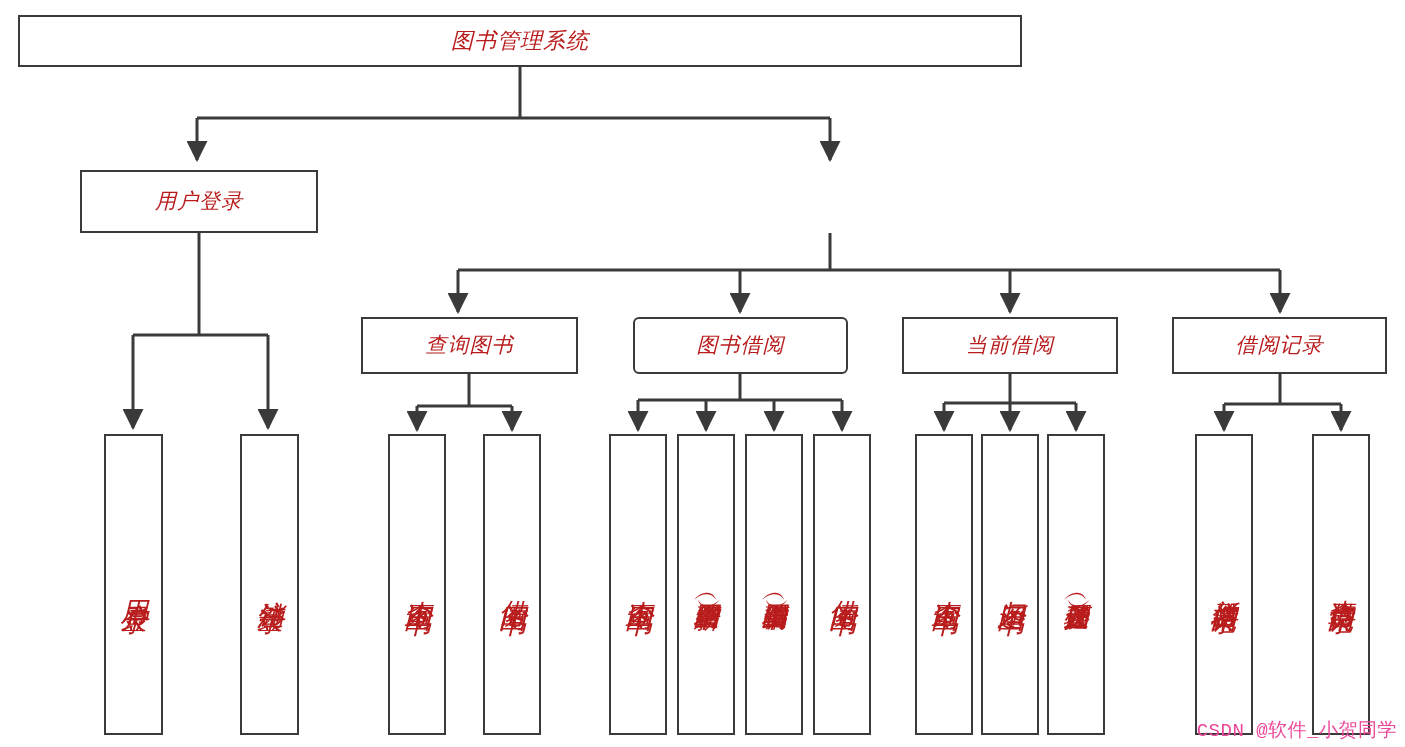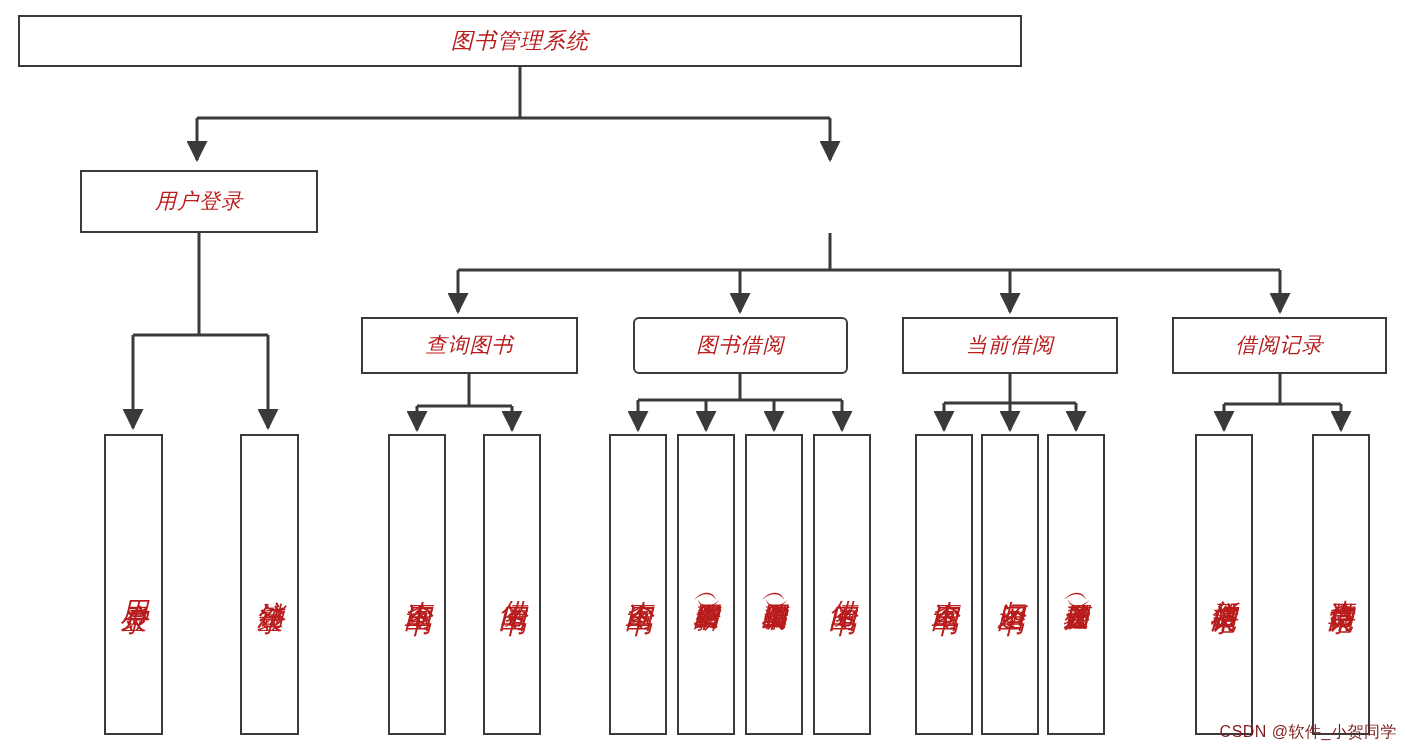--- a/index.html
+++ b/index.html
@@ -44,24 +44,25 @@
     letter-spacing:3px;
     line-height:1;
   }
   .v-node.small .lbl{font-size:26px;letter-spacing:2px;}
   .v-node.tight .lbl{font-size:25px;letter-spacing:0px;}
 
   .watermark{
     position:absolute;
     right:8px;
     bottom:4px;
-    font-size:16px;
-    color:#7f1d1d;
+    font-size:19px;
+    color:#ec4899;
     white-space:nowrap;
     letter-spacing:0.5px;
+    font-family:Liberation Mono, monospace;
   }
 </style>
 </head>
 <body>
 
 <div id="diagram">
 
   <svg id="edges" viewBox="0 0 1405 747" xmlns="http://www.w3.org/2000/svg">
     <defs>
       <marker id="arr" viewBox="0 0 10 10" refX="9" refY="5" markerWidth="7" markerHeight="7" orient="auto-start-reverse">

